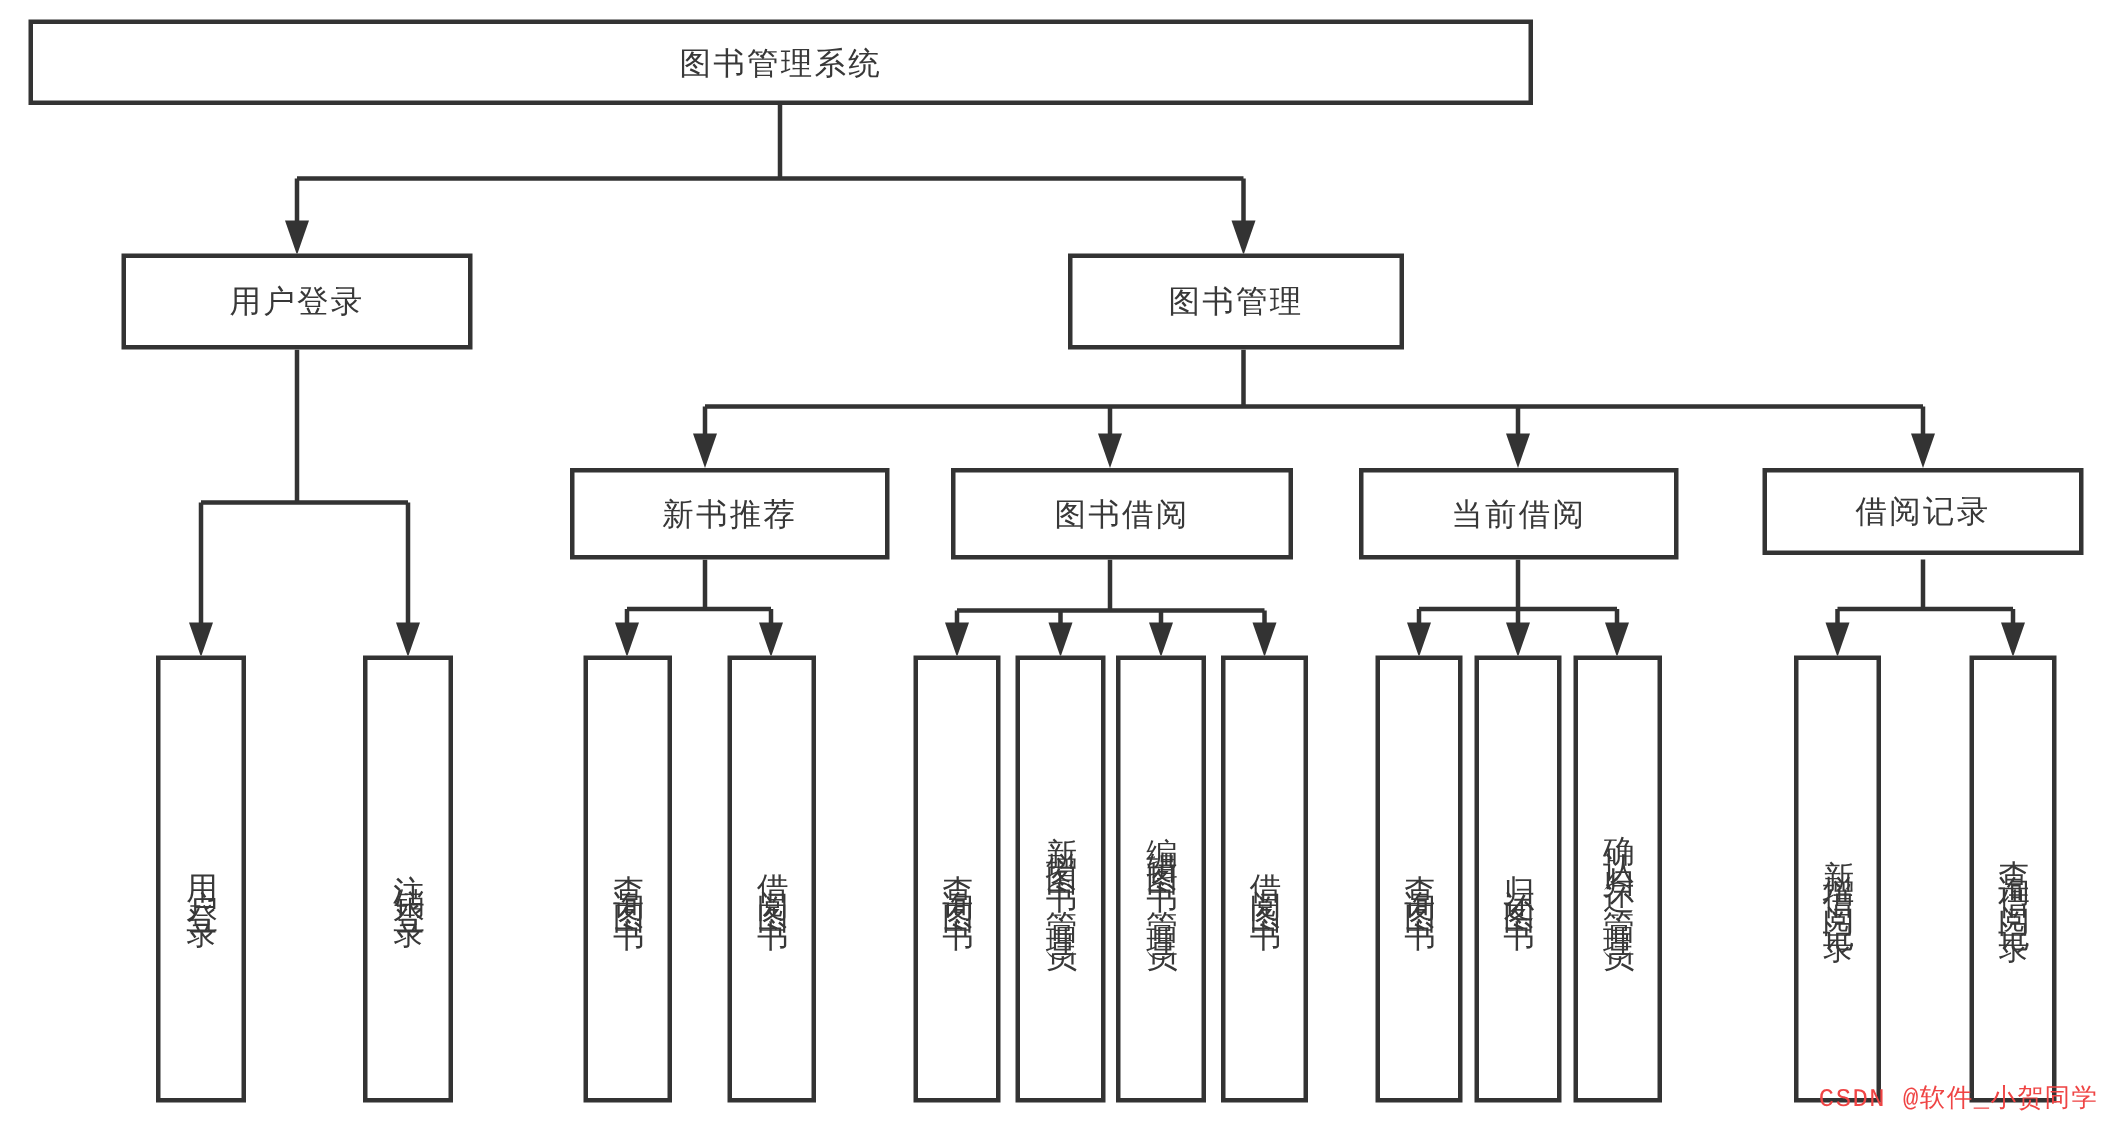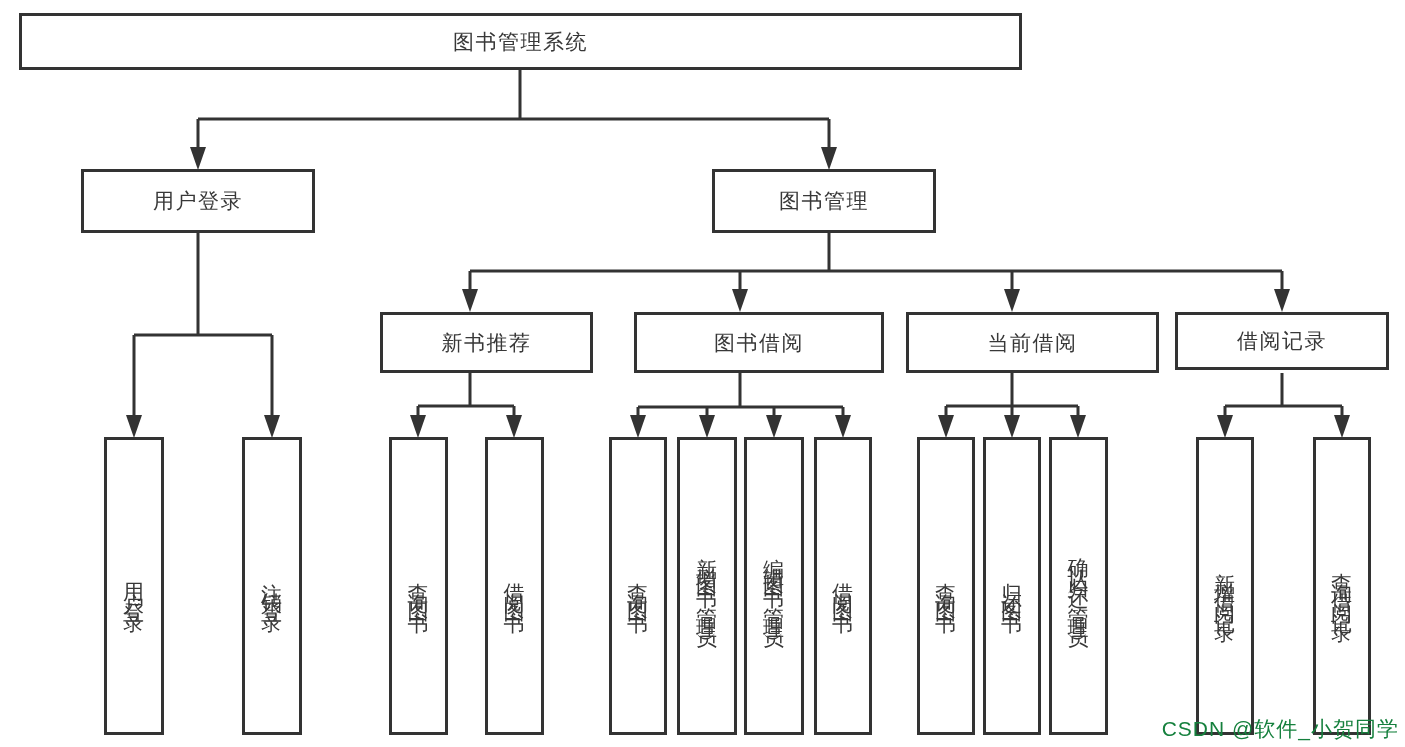--- a/index.html
+++ b/index.html
@@ -20,22 +20,23 @@
   .leaf { letter-spacing:0; }
   .vtext {
     writing-mode:vertical-rl;
     letter-spacing:10px;
     line-height:1.2;
     font-size:21px;
     white-space:nowrap;
   }
   .watermark {
     position:absolute; right:6px; bottom:4px;
-    font-size:21px; color:#15803d; letter-spacing:1px;
+    font-size:17px; color:#ef4444; letter-spacing:1px;
     z-index:5;
+    font-family:Liberation Mono, monospace;
   }
 </style>
 </head>
 <body>
 
 <div class="canvas">
 
   <svg class="connectors" viewBox="0 0 1405 747" xmlns="http://www.w3.org/2000/svg">
     <g stroke="#333333" stroke-width="3" fill="none">
       <path d="M520 70 L520 119 M198 119 L829 119 M198 119 L198 150 M829 119 L829 150"></path>
@@ -68,22 +69,22 @@
       <polygon points="1334,415 1350,415 1342,438"></polygon>
     </g>
   </svg>
 
   <div class="box" style="left:19px; top:13px; width:1003px; height:57px;">图书管理系统</div>
 
   <div class="box" style="left:81px; top:169px; width:234px; height:64px;">用户登录</div>
   <div class="box" style="left:712px; top:169px; width:224px; height:64px;">图书管理</div>
 
   <div class="box" style="left:364px; top:312px; width:213px; height:61px;margin-left:16px;">新书推荐</div>
-  <div class="box" style="left:634px; top:312px; width:250px; height:61px;">图书借阅</div>
-  <div class="box" style="left:906px; top:312px; width:253px; height:61px;">当前借阅</div>
+  <div class="box" style="left:634px; top:312px; width:228px; height:61px;">图书借阅</div>
+  <div class="box" style="left:906px; top:312px; width:213px; height:61px;">当前借阅</div>
   <div class="box" style="left:1175px; top:312px; width:214px; height:58px;">借阅记录</div>
 
   <div class="box leaf" style="left:104px; top:437px; width:60px; height:298px;">
     <span class="vtext">用户登录</span>
   </div>
   <div class="box leaf" style="left:242px; top:437px; width:60px; height:298px;">
     <span class="vtext">注销登录</span>
   </div>
 
   <div class="box leaf" style="left:389px; top:437px; width:59px; height:298px;">

